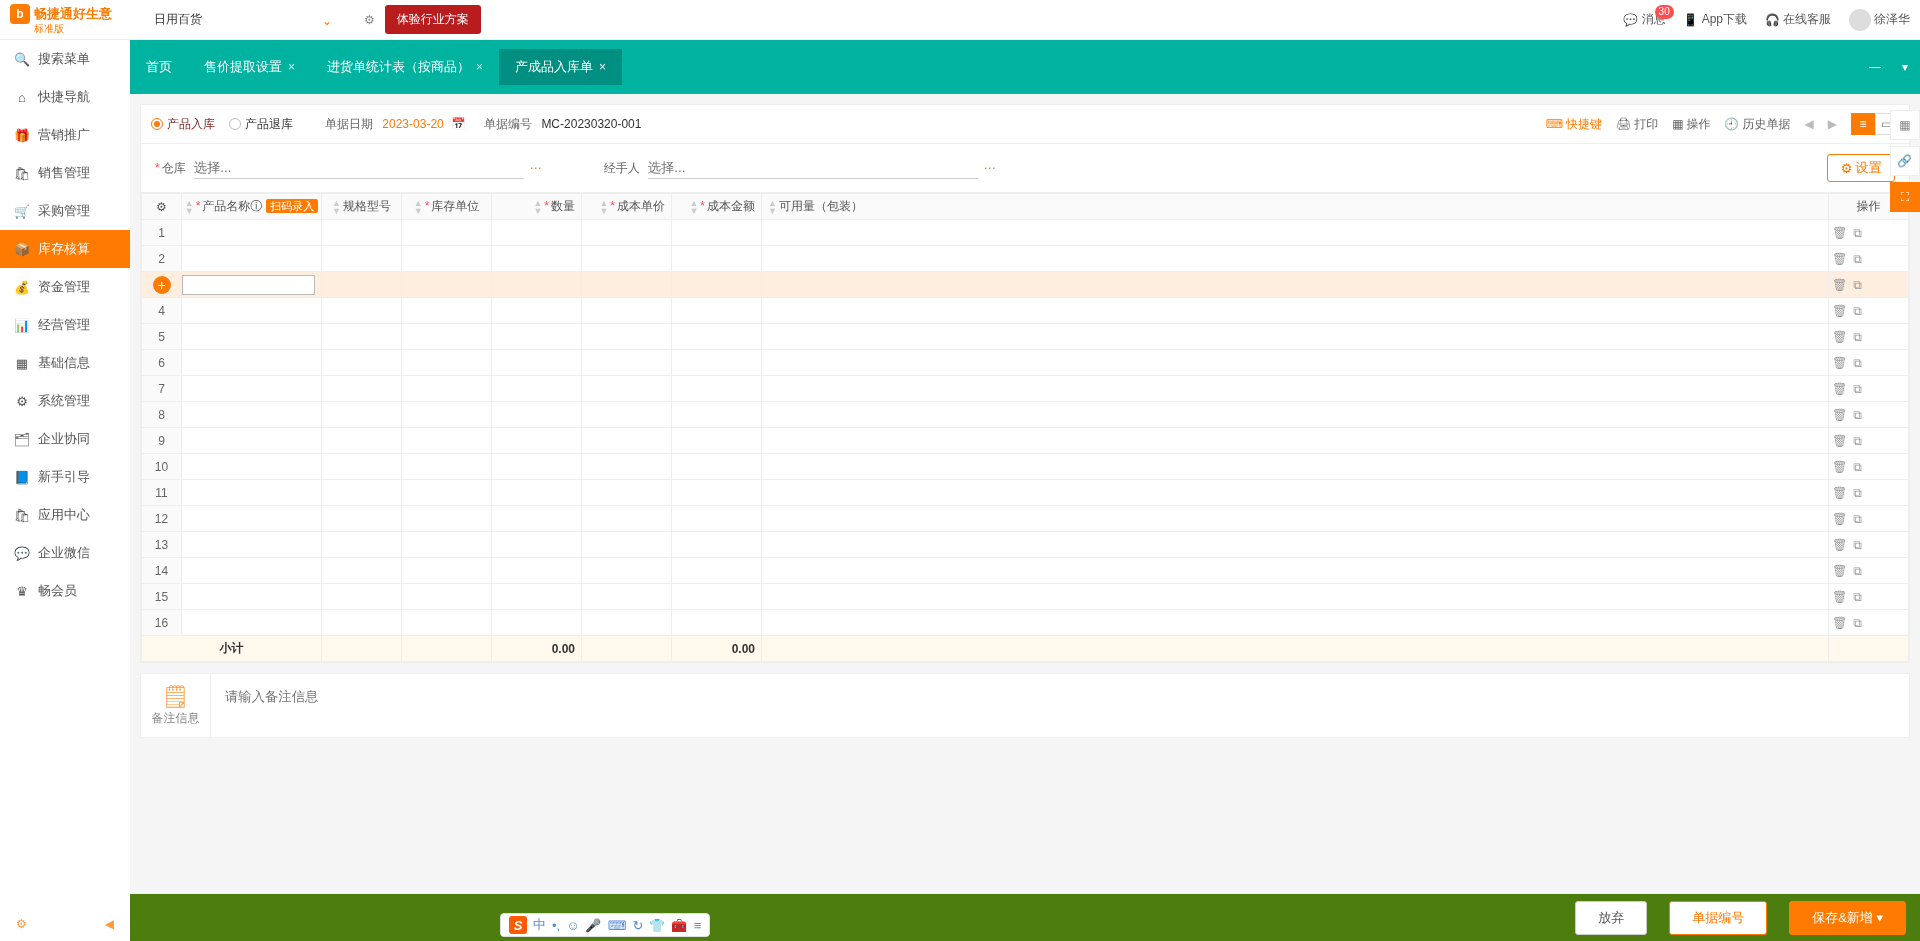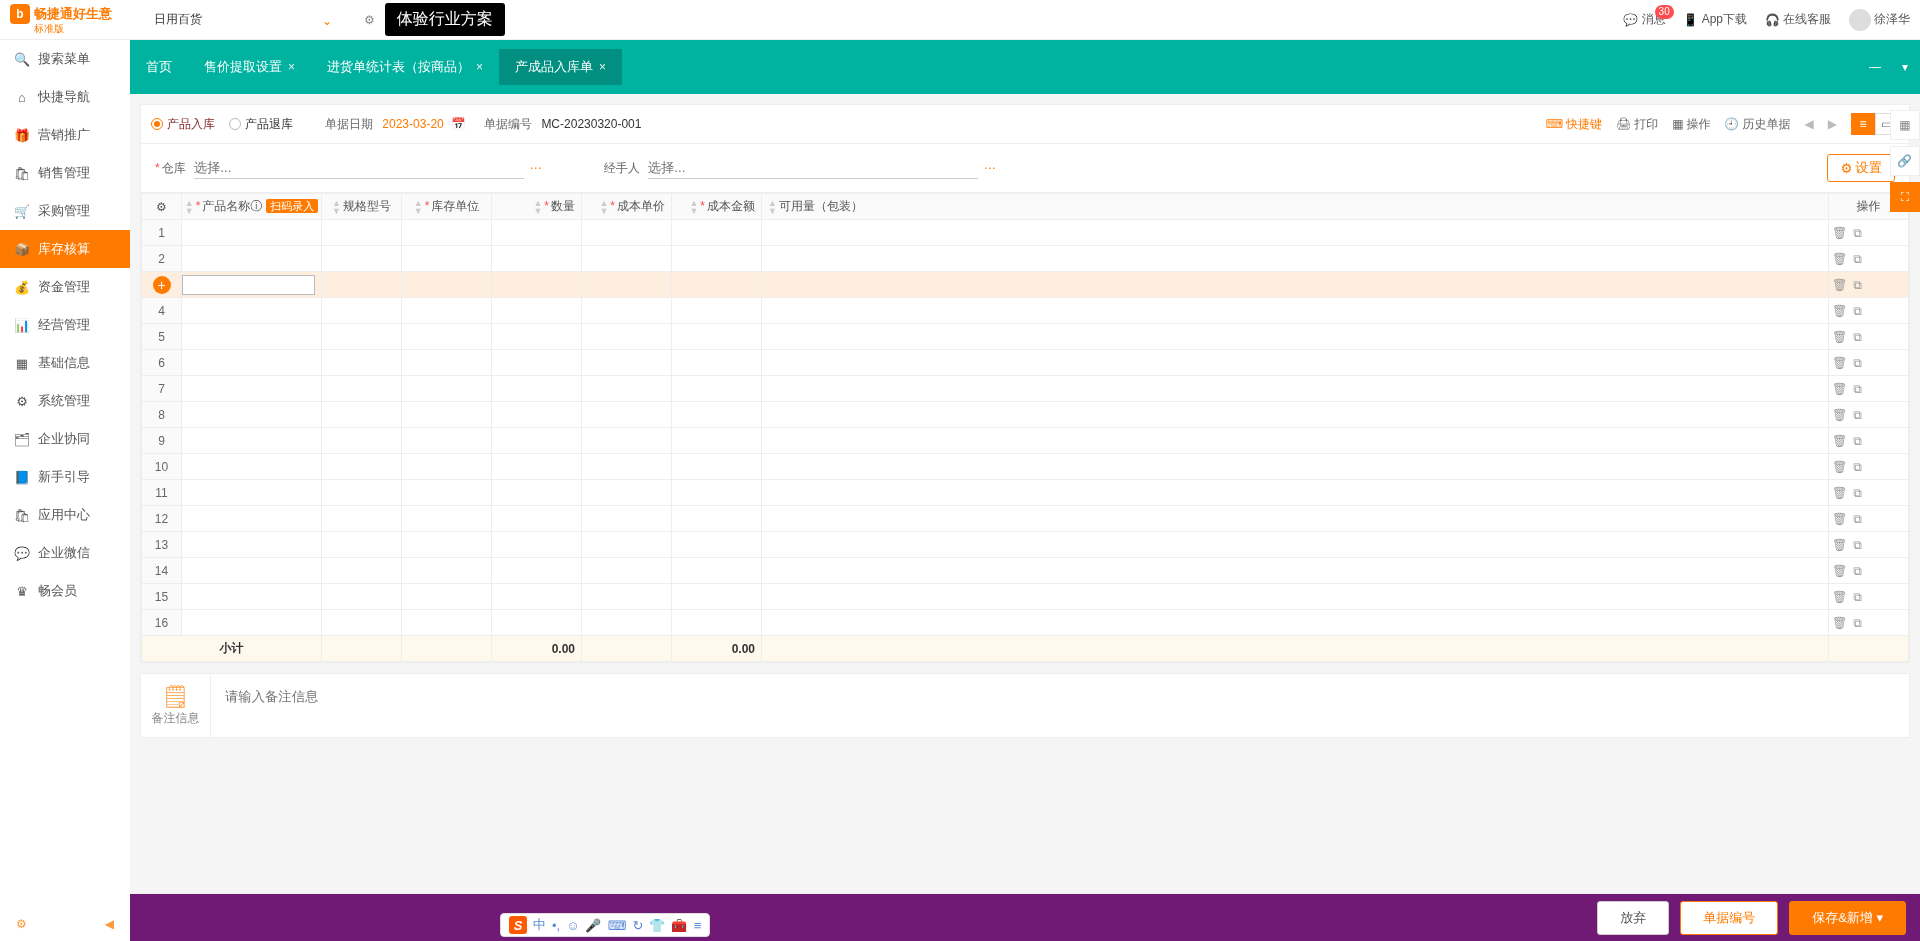--- a/index.html
+++ b/index.html
@@ -7,21 +7,21 @@
 
 
 .top-header { height:40px; background:#fff; display:flex; align-items:center; padding:0 10px; border-bottom:1px solid #eee; }
 .logo-area { display:flex; align-items:center; width:130px; }
 .logo-ico { width:20px; height:20px; background:#ff7a00; border-radius:4px; margin-right:4px; display:flex; align-items:center; justify-content:center; color:#fff; font-weight:bold; }
 .logo-txt { color:#ff7a00; font-size:13px; font-weight:bold; }
 .logo-sub { color:#ff7a00; font-size:10px; margin-left:24px; margin-top:-2px; }
 .biz-select { margin-left:14px; color:#333; display:flex; align-items:flex-end; width:200px; }
 .biz-select .chev { margin-left:120px; color:#ff7a00; }
 .gear-top { color:#888; margin:0 10px; }
-.try-btn { background:#000000; color:#fff; padding:6px 12px; border-radius:3px; border:none; font-size:16px; }
+.try-btn { background:#b91c1c; color:#fff; padding:6px 12px; border-radius:3px; border:none; font-size:12px; }
 .top-right { margin-left:auto; display:flex; align-items:center; gap:18px; color:#555; }
 .top-right .item { display:flex; align-items:center; gap:3px; cursor:pointer; position:relative; }
 .badge70 { position:absolute; top:-6px; right:-8px; background:#ff4d4f; color:#fff; font-size:10px; border-radius:8px; padding:0 4px; line-height:14px; }
 .avatar { width:22px; height:22px; background:#ddd; border-radius:50%; display:inline-block; }
 
 
 .layout { display:flex; height:calc(941px - 40px); }
 .sidebar { width:130px; background:#fff; display:flex; flex-direction:column; }
 .side-item { display:flex; align-items:center; gap:8px; padding:10px 14px; color:#555; cursor:pointer; font-size:13px; }
 .side-item.active { background:#ff7a00; color:#fff; }
@@ -80,21 +80,21 @@
 .scan-btn { background:#ff7a00;color:#fff;font-size:11px;padding:1px 4px;border-radius:2px;margin-left:4px; }
 .num-r { text-align:right; padding-right:6px; }
 
 
 .remark-box { background:#fff; margin:10px 10px 0 10px; border:1px solid #eee; display:flex; }
 .remark-left { width:70px; display:flex; flex-direction:column; align-items:center; justify-content:center; padding:10px 0; color:#888; border-right:1px solid #eee; }
 .remark-left .ic { color:#ff9a3a; font-size:22px; }
 .remark-input { flex:1; padding:14px; color:#aaa; border:none; resize:none; }
 
 
-.footer { position:fixed; bottom:0; left:130px; right:0; background:#701a75; border-top:1px solid #eee; height:48px; display:flex; align-items:center; justify-content:flex-end; padding:0 14px; gap:11px; }
+.footer { position:fixed; bottom:0; left:130px; right:0; background:#4d7c0f; border-top:1px solid #eee; height:48px; display:flex; align-items:center; justify-content:flex-end; padding:0 14px; gap:22px; }
 .btn { padding:7px 22px; border-radius:3px; font-size:13px; cursor:pointer; }
 .btn-ghost { background:#fff; border:1px solid #ccc; color:#555; }
 .btn-outline-o { background:#fff; border:1px solid #ff7a00; color:#ff7a00; }
 .btn-solid-o { background:#ff7a00; border:1px solid #ff7a00; color:#fff; }
 .ime-bar { position:fixed; bottom:4px; left:50%; transform:translateX(-460px); display:flex; align-items:center; gap:6px; background:#fff; padding:2px 8px; border:1px solid #ddd; border-radius:4px; }
 .ime-bar .s { background:#ff5a00;color:#fff;width:18px;height:18px;border-radius:3px;display:flex;align-items:center;justify-content:center;font-style:italic;font-weight:bold; }
 .ime-bar span { color:#5a8bd6; font-size:13px; }
 
 
 .right-rail { position:fixed; right:0; top:110px; width:30px; display:flex; flex-direction:column; gap:6px; }

